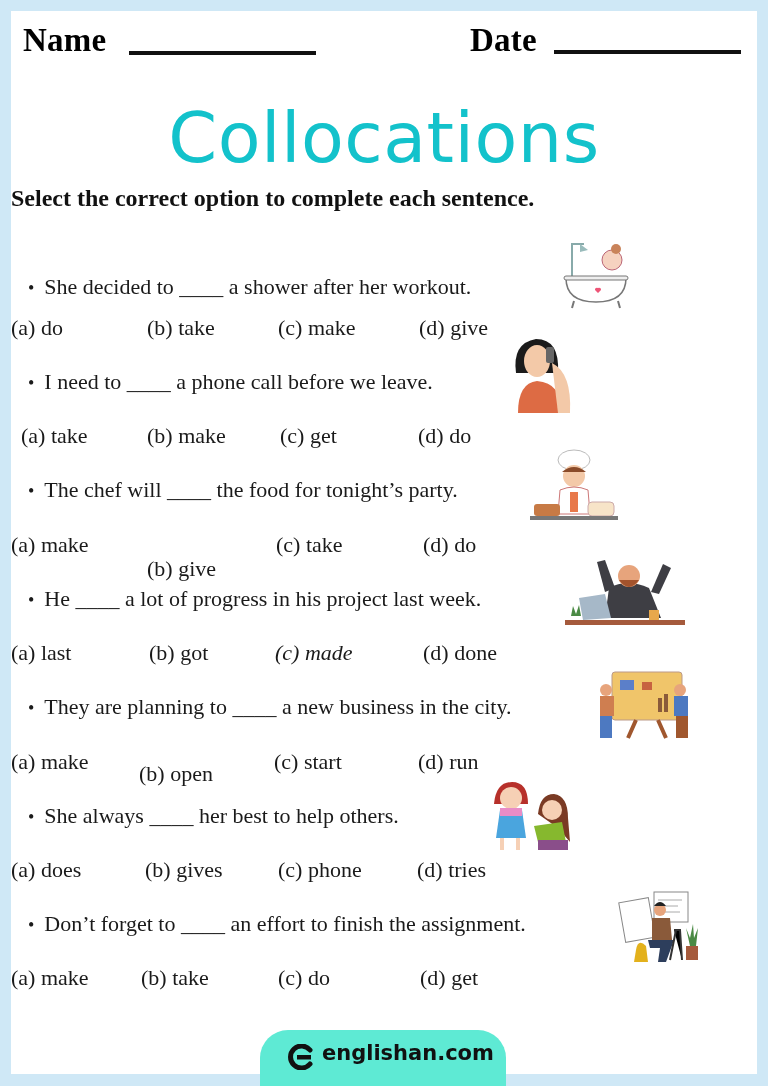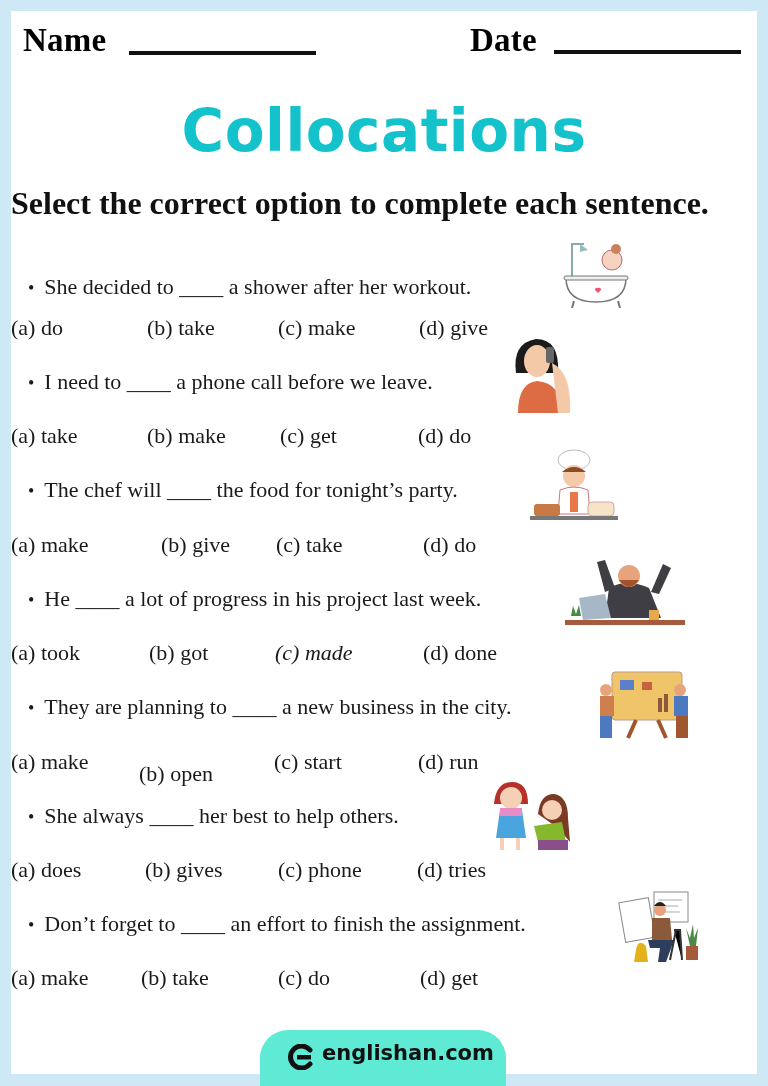--- a/index.html
+++ b/index.html
@@ -28,31 +28,31 @@
     .hdr-line {
       position: absolute;
       height: 4px;
       background: #111;
     }
     .title {
       position: absolute;
       left: 0; right: 0; top: 97px;
       text-align: center;
       font-family: "DejaVu Sans", sans-serif;
-      font-weight: bold;
-      font-size: 58px;
+      font-weight: normal;
+      font-size: 70px;
       color: #13c2cb;
       letter-spacing: 0.5px;
     }
     .instr {
       position: absolute;
       left: 11px; top: 185px;
       font-family: "Liberation Serif", serif;
       font-weight: bold;
-      font-size: 32px;
+      font-size: 24px;
       color: #111;
     }
     .question {
       position: absolute;
       left: 28px;
       font-family: "Liberation Serif", serif;
       font-size: 22px;
       color: #1a1a1a;
       white-space: nowrap;
     }
@@ -128,62 +128,62 @@
   <span class="bullet">•</span><span>I need to ____ a phone call before we leave.</span>
 </div>
 <svg class="illus" style="left:506px; top:333px;" width="72" height="80" viewBox="0 0 72 80">
   <path d="M10 40 Q6 10 30 6 Q54 6 52 40 Z" fill="#1b1b1b"></path>
   <ellipse cx="31" cy="28" rx="13" ry="16" fill="#f3c9a8"></ellipse>
   <rect x="40" y="14" width="8" height="16" rx="2" fill="#666"></rect>
   <path d="M12 80 Q12 50 31 48 Q56 50 56 80 Z" fill="#dd6b44"></path>
   <path d="M46 30 Q66 40 64 80 L52 80 Z" fill="#f3c9a8"></path>
 </svg>
 <div class="options" style="top:423px;">
-  <span class="opt" style="left:0px;text-align:right;">(a) take</span>
+  <span class="opt" style="left:10px;text-align:right;">(a) take</span>
   <span class="opt" style="left:136px;">(b) make</span>
   <span class="opt" style="left:269px;">(c) get</span>
   <span class="opt" style="left:407px;">(d) do</span>
 </div>
 
 <div class="question" style="top:477px;">
   <span class="bullet">•</span><span>The chef will ____ the food for tonight’s party.</span>
 </div>
 <svg class="illus" style="left:530px; top:448px;" width="90" height="76" viewBox="0 0 90 76">
   <ellipse cx="44" cy="12" rx="16" ry="10" fill="#fff" stroke="#bbb"></ellipse>
   <circle cx="44" cy="28" r="11" fill="#f3c9a8"></circle>
   <path d="M32 24 Q44 14 56 24" fill="#8a4b2a"></path>
   <path d="M28 66 L30 42 Q44 36 58 42 L60 66 Z" fill="#fff" stroke="#c77"></path>
   <rect x="40" y="44" width="8" height="20" fill="#e8784a"></rect>
   <rect x="4" y="56" width="26" height="12" rx="3" fill="#c77a45"></rect>
   <rect x="58" y="54" width="26" height="14" rx="4" fill="#f7e4c8" stroke="#caa"></rect>
   <rect x="0" y="68" width="88" height="4" fill="#777"></rect>
 </svg>
 <div class="options" style="top:532px;">
   <span class="opt" style="left:0px;">(a) make</span>
-  <span class="opt" style="left:150px;">(b) give</span>
+  <span class="opt" style="left:136px;margin-top:24px;">(b) give</span>
   <span class="opt" style="left:265px;">(c) take</span>
   <span class="opt" style="left:412px;">(d) do</span>
 </div>
 
 <div class="question" style="top:586px;">
   <span class="bullet">•</span><span>He ____ a lot of progress in his project last week.</span>
 </div>
 <svg class="illus" style="left:565px; top:558px;" width="120" height="70" viewBox="0 0 120 70">
   <path d="M40 60 L44 30 Q62 20 84 30 L96 60 Z" fill="#3e3e44"></path>
   <path d="M40 34 L32 4 L40 2 L50 30 Z" fill="#3e3e44"></path>
   <path d="M86 34 L98 6 L106 10 L94 36 Z" fill="#3e3e44"></path>
   <circle cx="64" cy="18" r="11" fill="#e7a47c"></circle>
   <path d="M54 22 Q64 36 74 22 Z" fill="#a3532c"></path>
   <path d="M14 40 L40 36 L46 60 L18 62 Z" fill="#a6b8c8"></path>
   <rect x="84" y="52" width="10" height="10" fill="#e8a84c"></rect>
   <path d="M6 58 l2 -10 l3 8 l3 -9 l2 11 z" fill="#4a8a44"></path>
   <rect x="0" y="62" width="120" height="5" fill="#a55a3c"></rect>
 </svg>
 <div class="options" style="top:640px;">
-  <span class="opt" style="left:0px;">(a) took</span>
+  <span class="opt" style="left:0px;">(a) last</span>
   <span class="opt" style="left:138px;">(b) got</span>
   <span class="opt" style="left:264px;font-style:italic;">(c) made</span>
   <span class="opt" style="left:412px;">(d) done</span>
 </div>
 
 <div class="question" style="top:694px;">
   <span class="bullet">•</span><span>They are planning to ____ a new business in the city.</span>
 </div>
 <svg class="illus" style="left:596px; top:668px;" width="100" height="72" viewBox="0 0 100 72">
   <rect x="16" y="4" width="70" height="48" rx="3" fill="#f0c56a" stroke="#b98"></rect>

